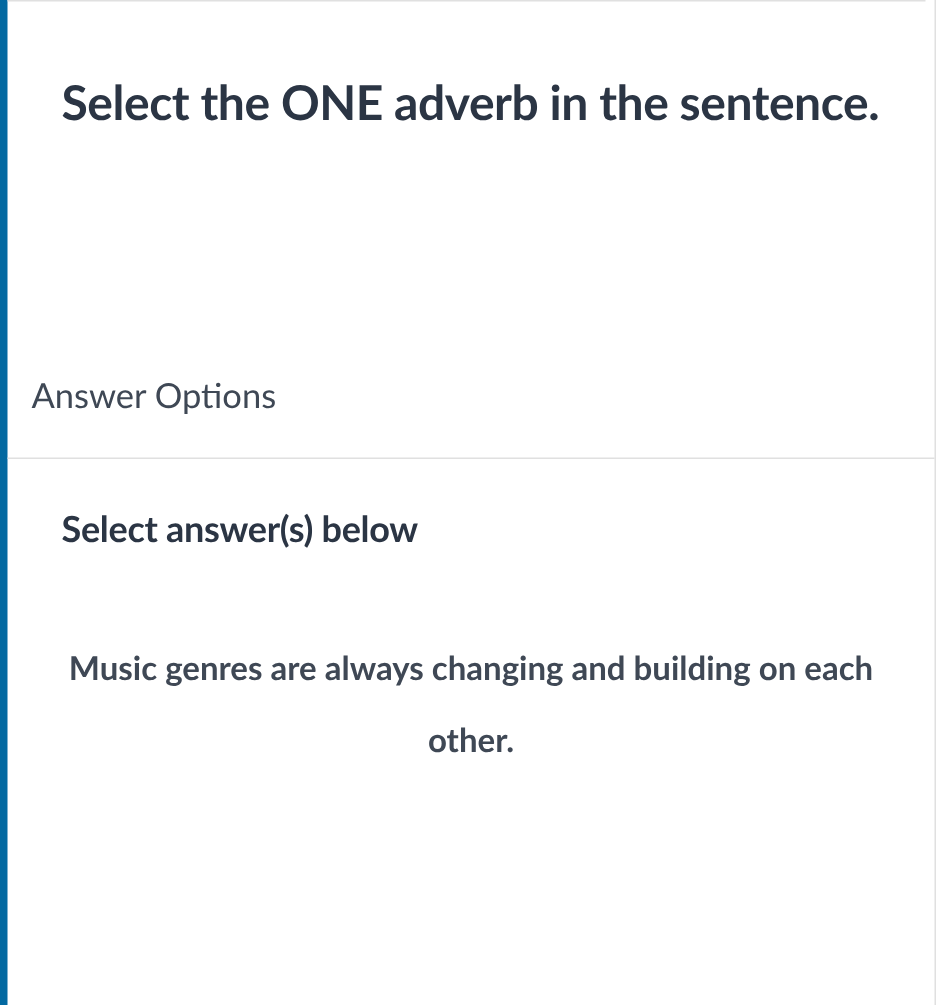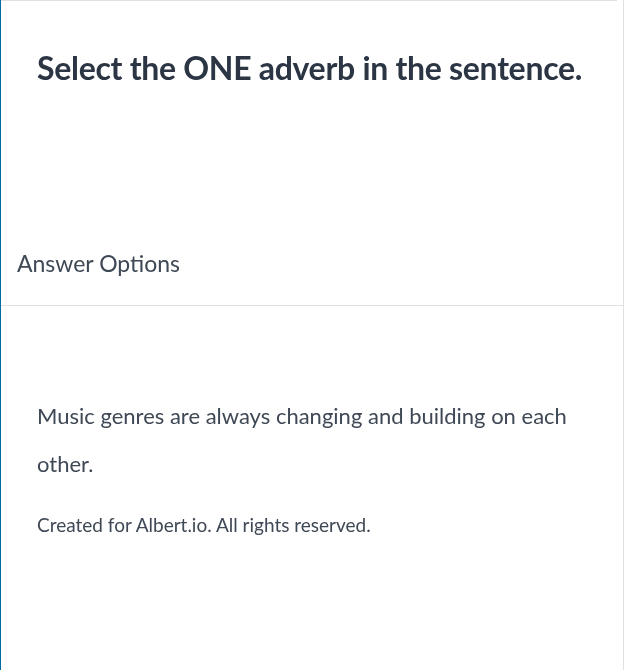--- a/index.html
+++ b/index.html
@@ -9,21 +9,21 @@
   }
   body {
     font-family: 'Lato', 'Helvetica Neue', Helvetica, Arial, sans-serif;
     background: #f5f5f5;
     width: 624px;
     height: 670px;
     overflow: hidden;
   }
   .container {
     background: #ffffff;
-    border-left: 1px solid #0369a1;
+    border-left: 5px solid #0369a1;
     border-right: 1px solid #e0e0e0;
     height: 100%;
     position: relative;
   }
   .top-border {
     border-top: 1px solid #e0e0e0;
     margin: 0 6px 0 0;
   }
   .question-section {
     padding: 44px 36px 28px 36px;
@@ -50,24 +50,25 @@
     padding: 32px 36px 0 36px;
   }
   .select-heading {
     font-size: 24px;
     font-weight: 700;
     color: #2b3544;
     letter-spacing: -0.2px;
   }
   .sentence {
     font-size: 22px;
-    font-weight: 400;
+    font-weight: 700;
     color: #3f4855;
     line-height: 2.15;
     margin-top: 54px;
+    text-align: center;
   }
   .copyright {
     font-size: 19px;
     font-weight: 400;
     color: #3f4855;
     margin-top: 26px;
   }
 </style>
 </head>
 <body>
@@ -77,16 +78,16 @@
 
   <div class="question-section">
     <h1 class="question-title">Select the ONE adverb in the sentence.</h1>
   </div>
 
   <div class="options-header">Answer Options</div>
 
   <div class="divider"></div>
 
   <div class="select-section">
+    <h2 class="select-heading">Select answer(s) below</h2>
     <p class="sentence">Music genres are always changing and building on each other.</p>
-    <p class="copyright">Created for Albert.io. All rights reserved.</p>
   </div>
 </div>
 
 </body></html>

